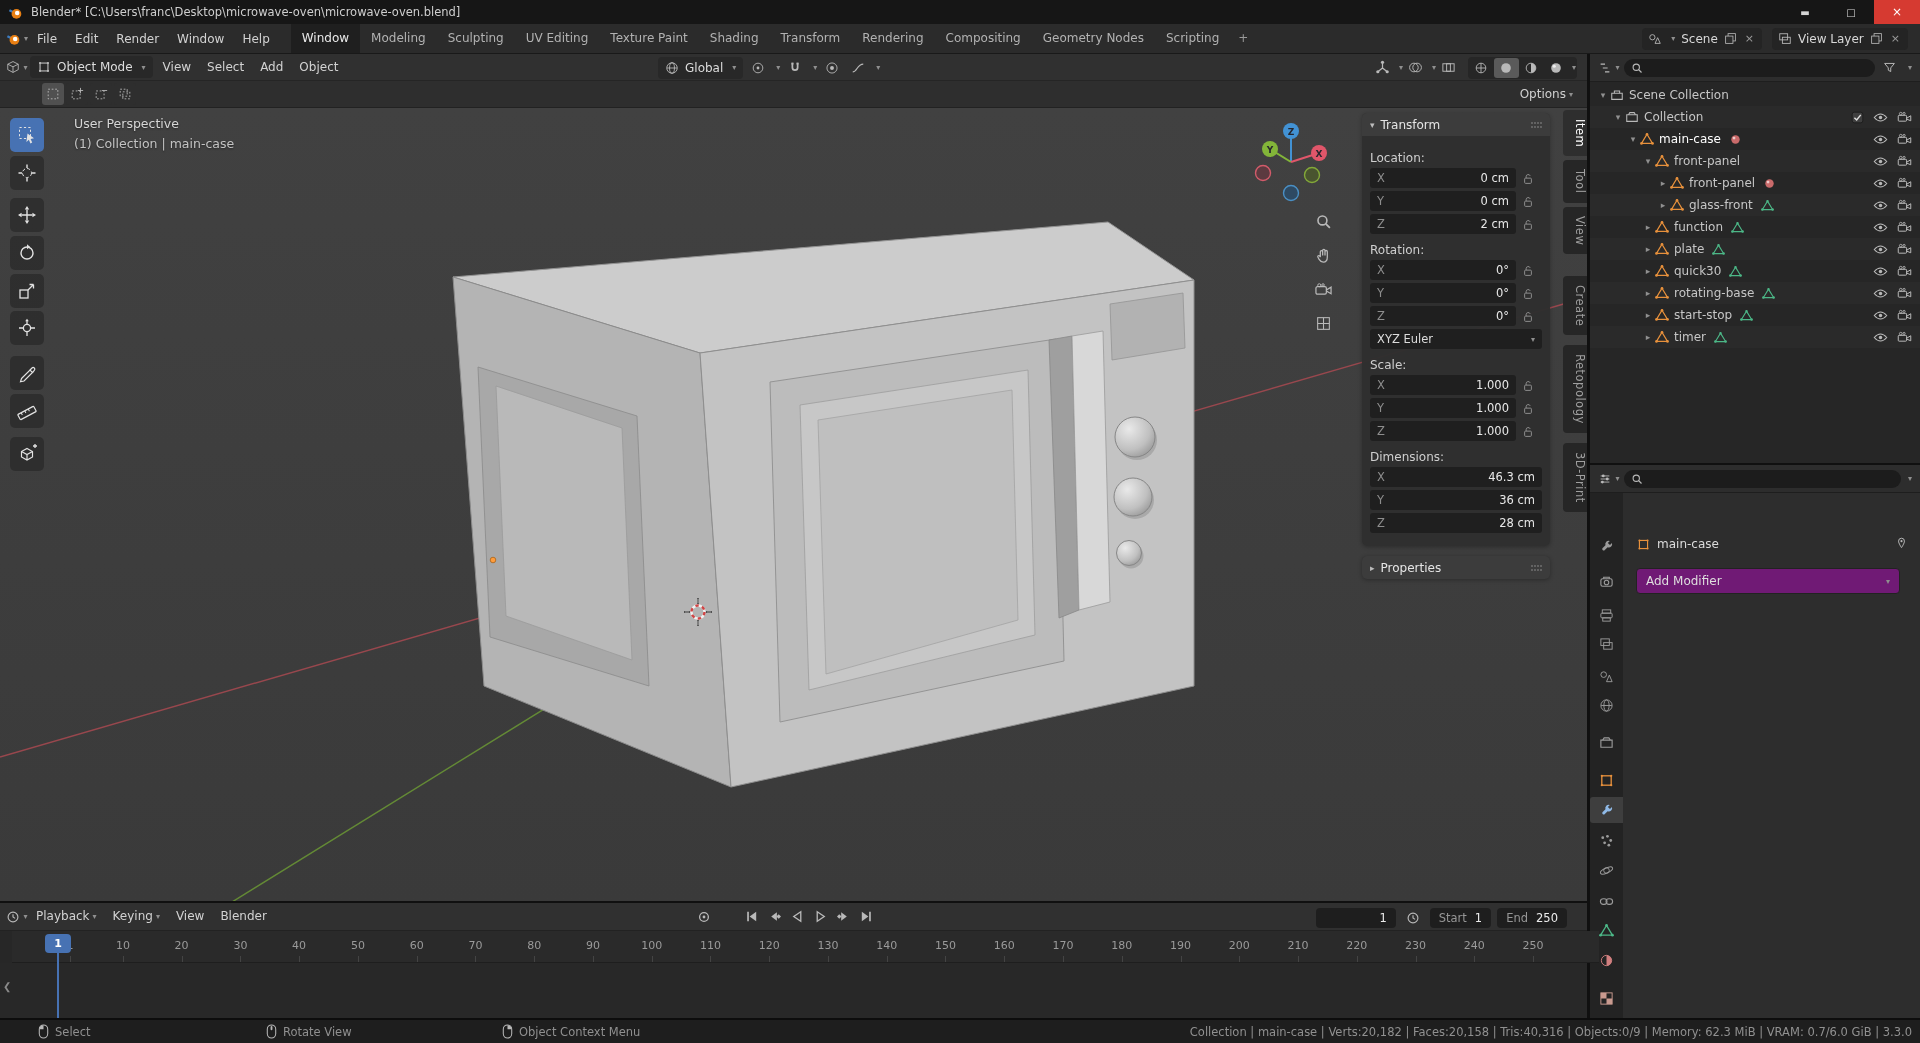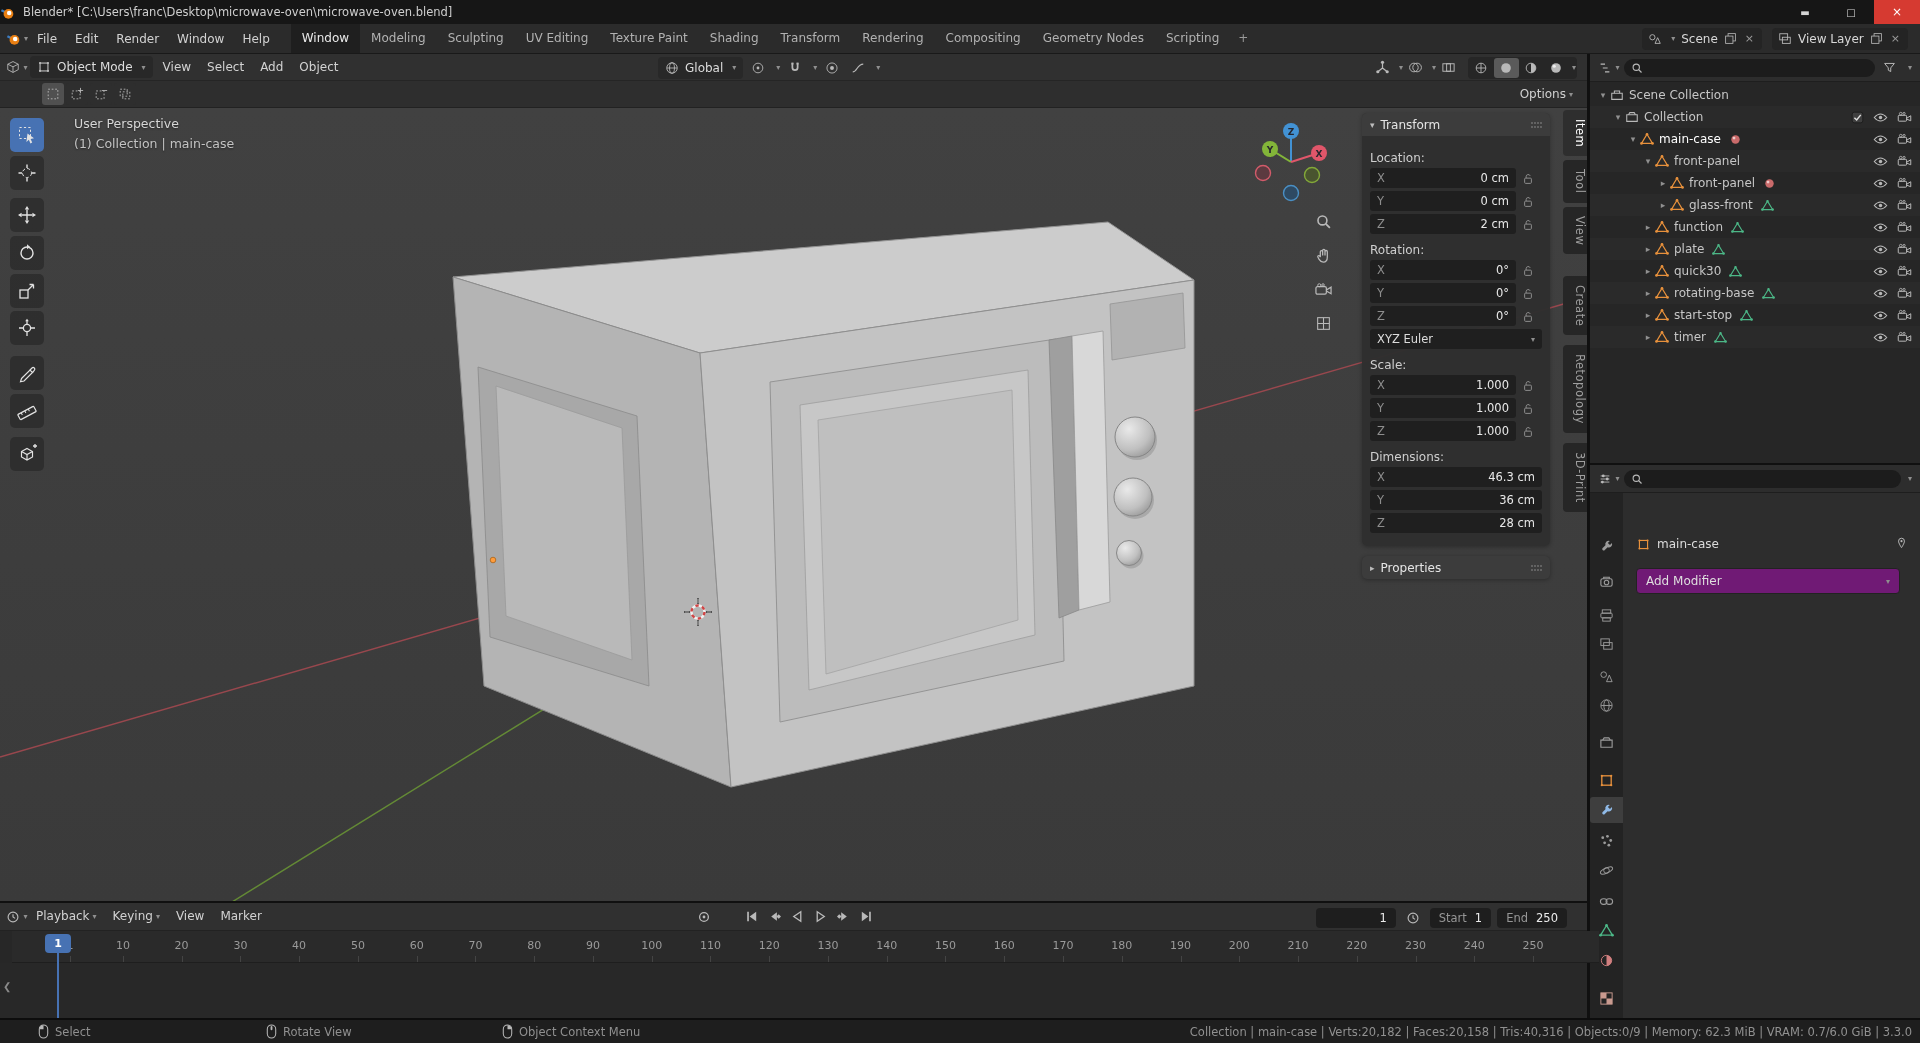--- a/index.html
+++ b/index.html
@@ -5,21 +5,21 @@
   *{margin:0;padding:0;box-sizing:border-box}
   html,body{width:1920px;height:1043px;overflow:hidden;background:#101010;
     font-family:"DejaVu Sans","Liberation Sans",sans-serif;font-size:12px;color:#c5c5c5;user-select:none}
   #app{position:relative;width:1920px;height:1043px}
   .icon{display:inline-flex;align-items:center;justify-content:center;line-height:0;color:#b9b9b9}
   .icon svg{display:block}
   .chev{font-size:8px;color:#8f8f8f;margin-left:3px}
   .ibtn{display:flex;align-items:center;justify-content:center;width:22px;height:22px;border-radius:3px;color:#bdbdbd}
 
   
-  #titlebar{position:absolute;left:0;top:0;width:1920px;height:24px;background:#161616;display:flex;align-items:center;gap:8px}
+  #titlebar{position:absolute;left:0;top:0;width:1920px;height:24px;background:#161616;display:flex;align-items:center;padding-left:8px;gap:8px}
   #titlebar .title{color:#cfcfcf;font-size:11.5px}
   #win-controls{margin-left:auto;display:flex;height:24px}
   #win-controls .wbtn{width:46px;height:24px;display:flex;align-items:center;justify-content:center;color:#d5d5d5;font-size:10px}
   #win-controls .close{background:#d63a31;color:#fff;font-size:12px}
 
   
   #topbar{position:absolute;left:0;top:24px;width:1920px;height:30px;background:#2b2b2b;border-bottom:1px solid #191919;display:flex;align-items:center;padding:0 6px}
   .tb-menu{padding:0 9px;line-height:30px;color:#d2d2d2}
   #tb-ws{display:flex;margin-left:12px}
   .ws{padding:0 11px;line-height:29px;color:#b2b2b2;white-space:nowrap}
@@ -1396,21 +1396,21 @@
               <circle cx="8" cy="8" r="5.6" fill="none" stroke="currentColor" stroke-width="1.3"></circle>
               <path d="M8 4.8 V8 L10.4 9.6" fill="none" stroke="currentColor" stroke-width="1.3"></path>
             </svg>
           </span>
           <span class="chev">▾</span>
         </div>
       <div id="tl-menus">
           <div class="vh-menu">Playback<span class="chev">▾</span></div>
           <div class="vh-menu">Keying<span class="chev">▾</span></div>
           <div class="vh-menu">View</div>
-          <div class="vh-menu">Marker</div>
+          <div class="vh-menu">Blender</div>
         </div>
       <div id="autokey" class="ibtn">
           <span class="icon">
             <svg width="14" height="14" viewBox="0 0 16 16">
               <circle cx="8" cy="8" r="5" fill="none" stroke="currentColor" stroke-width="1.5"></circle>
               <circle cx="8" cy="8" r="1.6" fill="currentColor"></circle>
             </svg>
           </span>
         </div>
       <div id="tl-transport">

